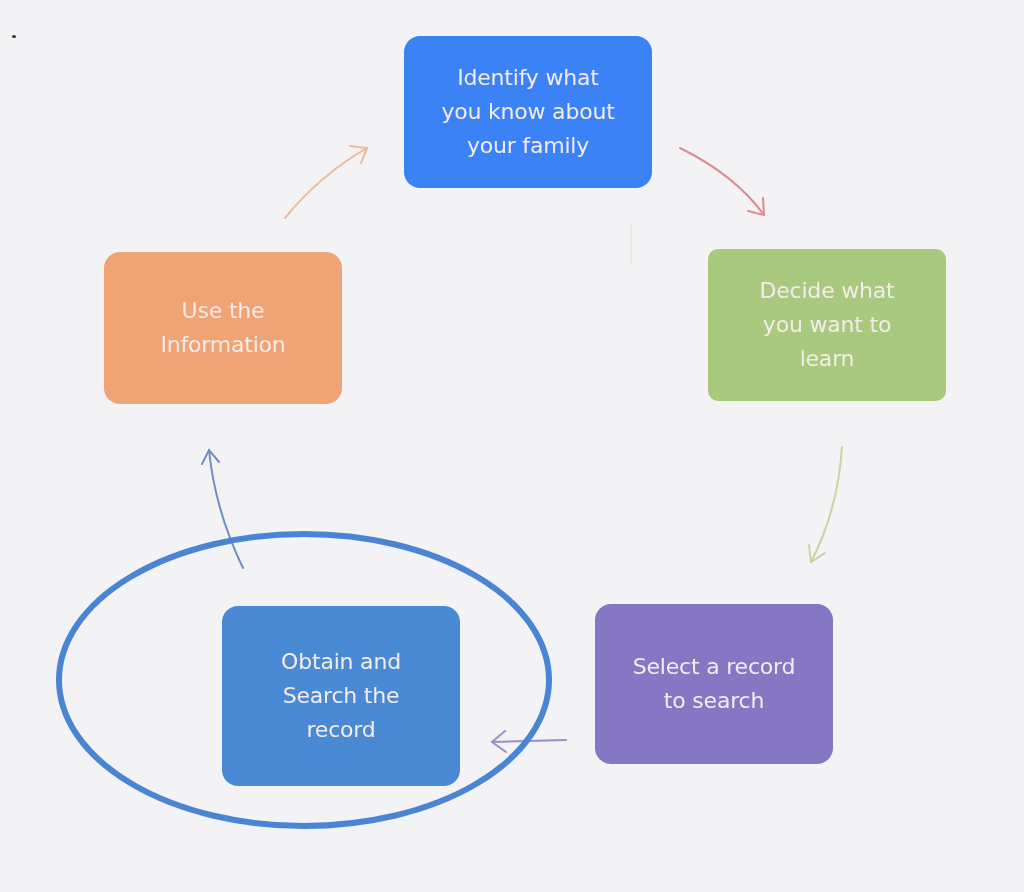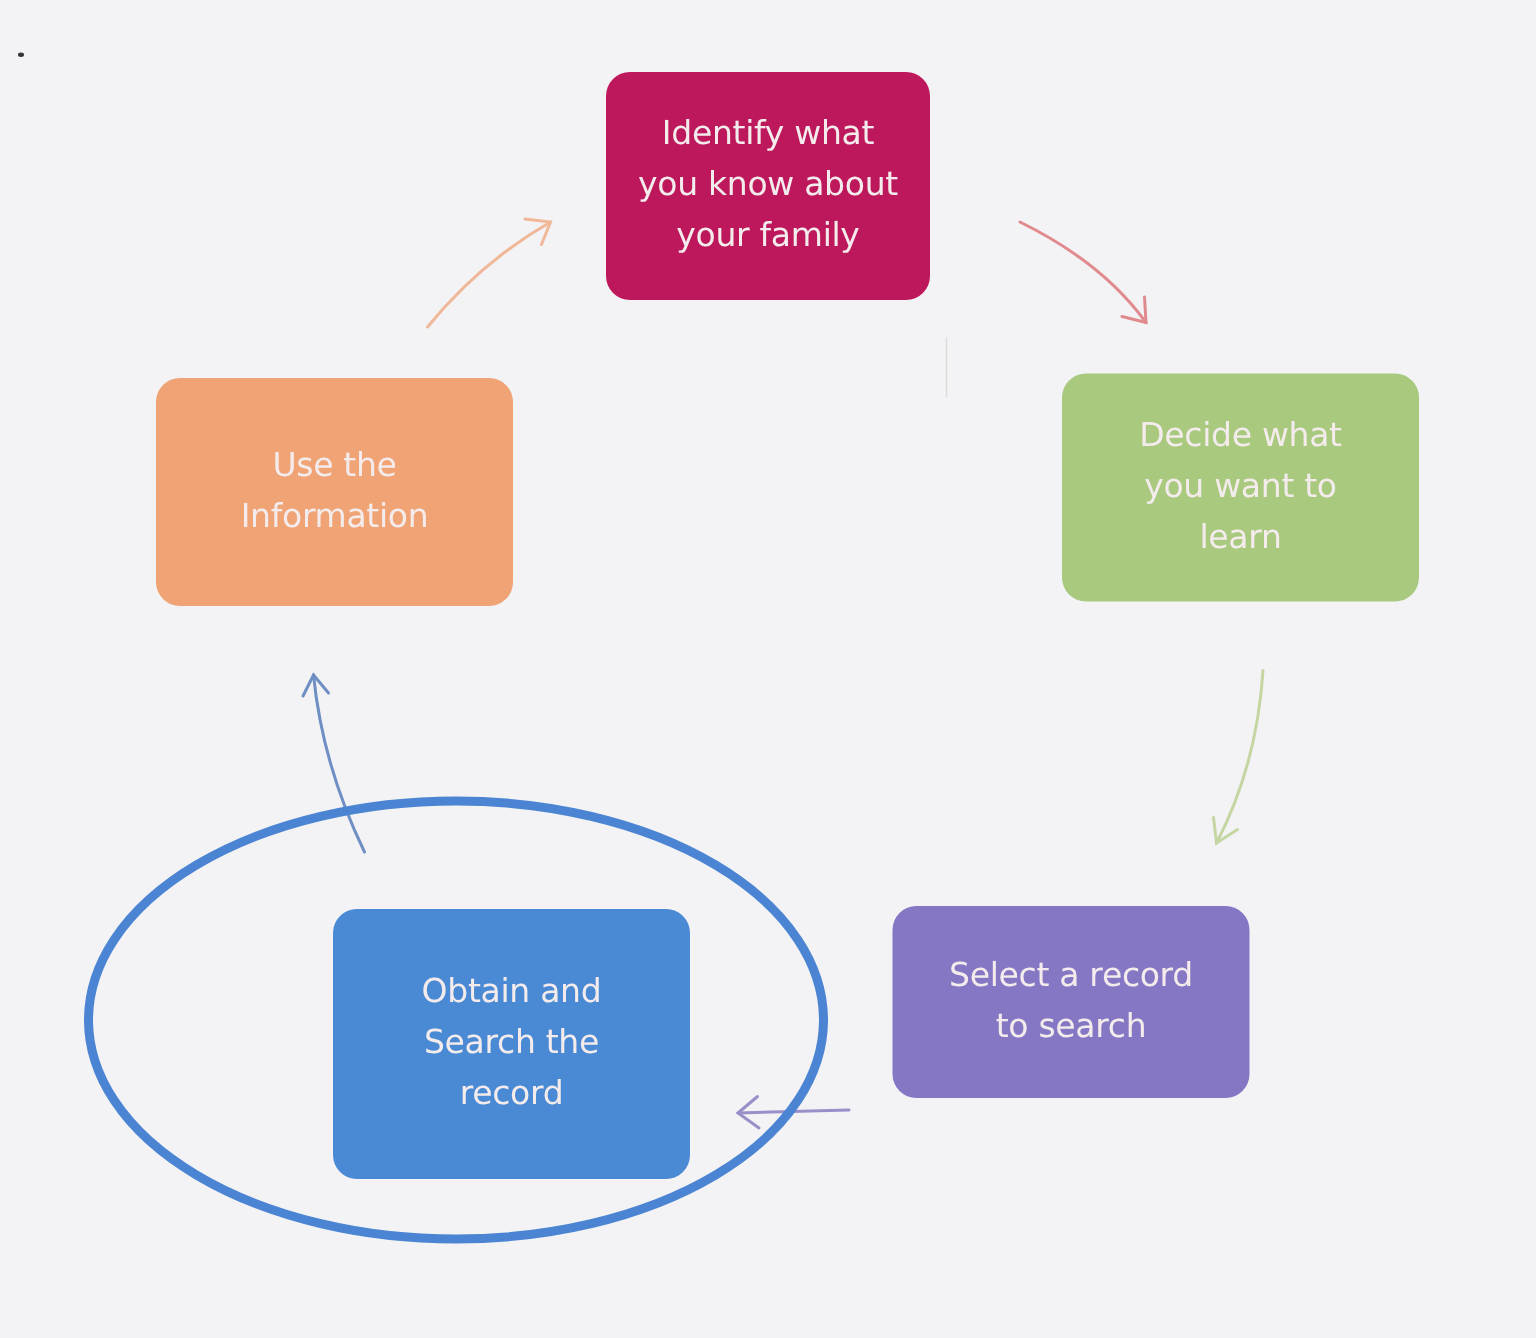--- a/index.html
+++ b/index.html
@@ -57,33 +57,33 @@
     <g fill="none" stroke="#6f8fc4" stroke-width="2" stroke-linecap="round">
       <path d="M243,568 Q215,510 209,450"></path>
       <path d="M202,464 L209,450 L219,462"></path>
     </g>
 
     <ellipse cx="304" cy="680" rx="245" ry="146" fill="none" stroke="#4a84d2" stroke-width="6"></ellipse>
 
     <line x1="631" y1="225" x2="631" y2="265" stroke="#dcdcdc" stroke-width="1"></line>
   </svg>
 
-  <div class="node" style="left:404px; top:48px; width:216px; height:152px; background:#be185d;">
+  <div class="node" style="left:404px; top:36px; width:248px; height:152px; background:#3b82f6;">
     <span>Identify what
 you know about
 your family</span>
   </div>
 
-  <div class="node" style="left:708px; top:249px; width:238px; height:152px; background:#a8c97e;">
+  <div class="node" style="left:708px; top:249px; width:238px; height:152px; background:#a8c97e;border-radius:10px;">
     <span>Decide what
 you want to
 learn</span>
   </div>
 
-  <div class="node" style="left:595px; top:604px; width:238px; height:128px; background:#8577c4;">
+  <div class="node" style="left:595px; top:604px; width:238px; height:160px; background:#8577c4;">
     <span>Select a record
 to search</span>
   </div>
 
   <div class="node" style="left:222px; top:606px; width:238px; height:180px; background:#4a8ad4;">
     <span>Obtain and
 Search the
 record</span>
   </div>
 

